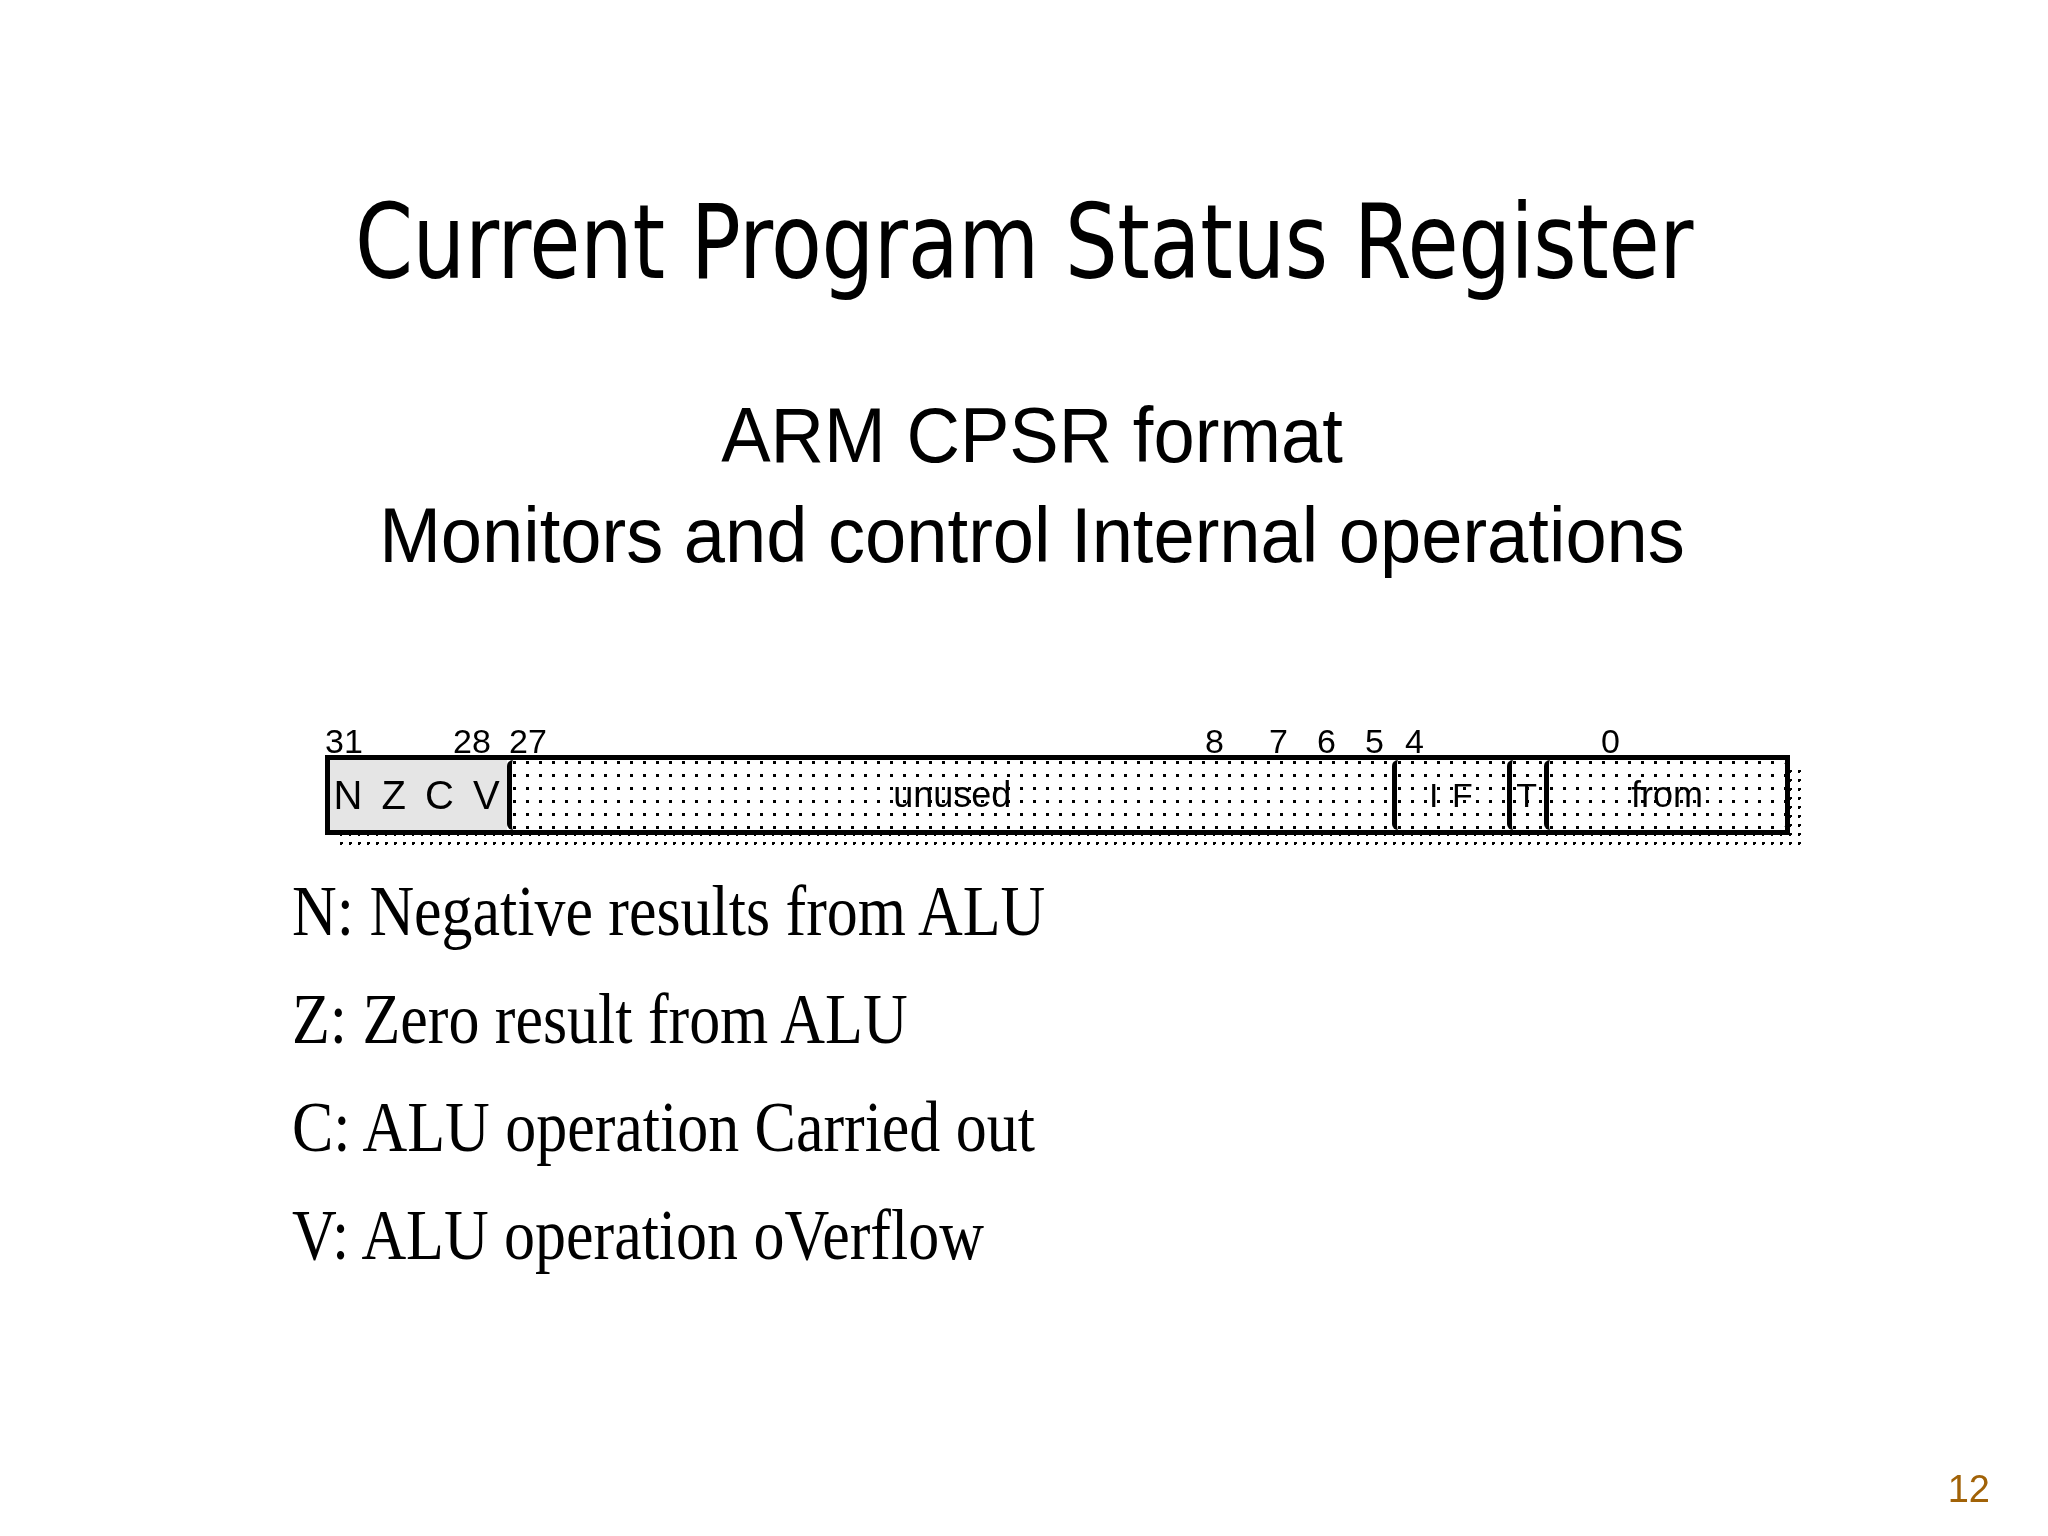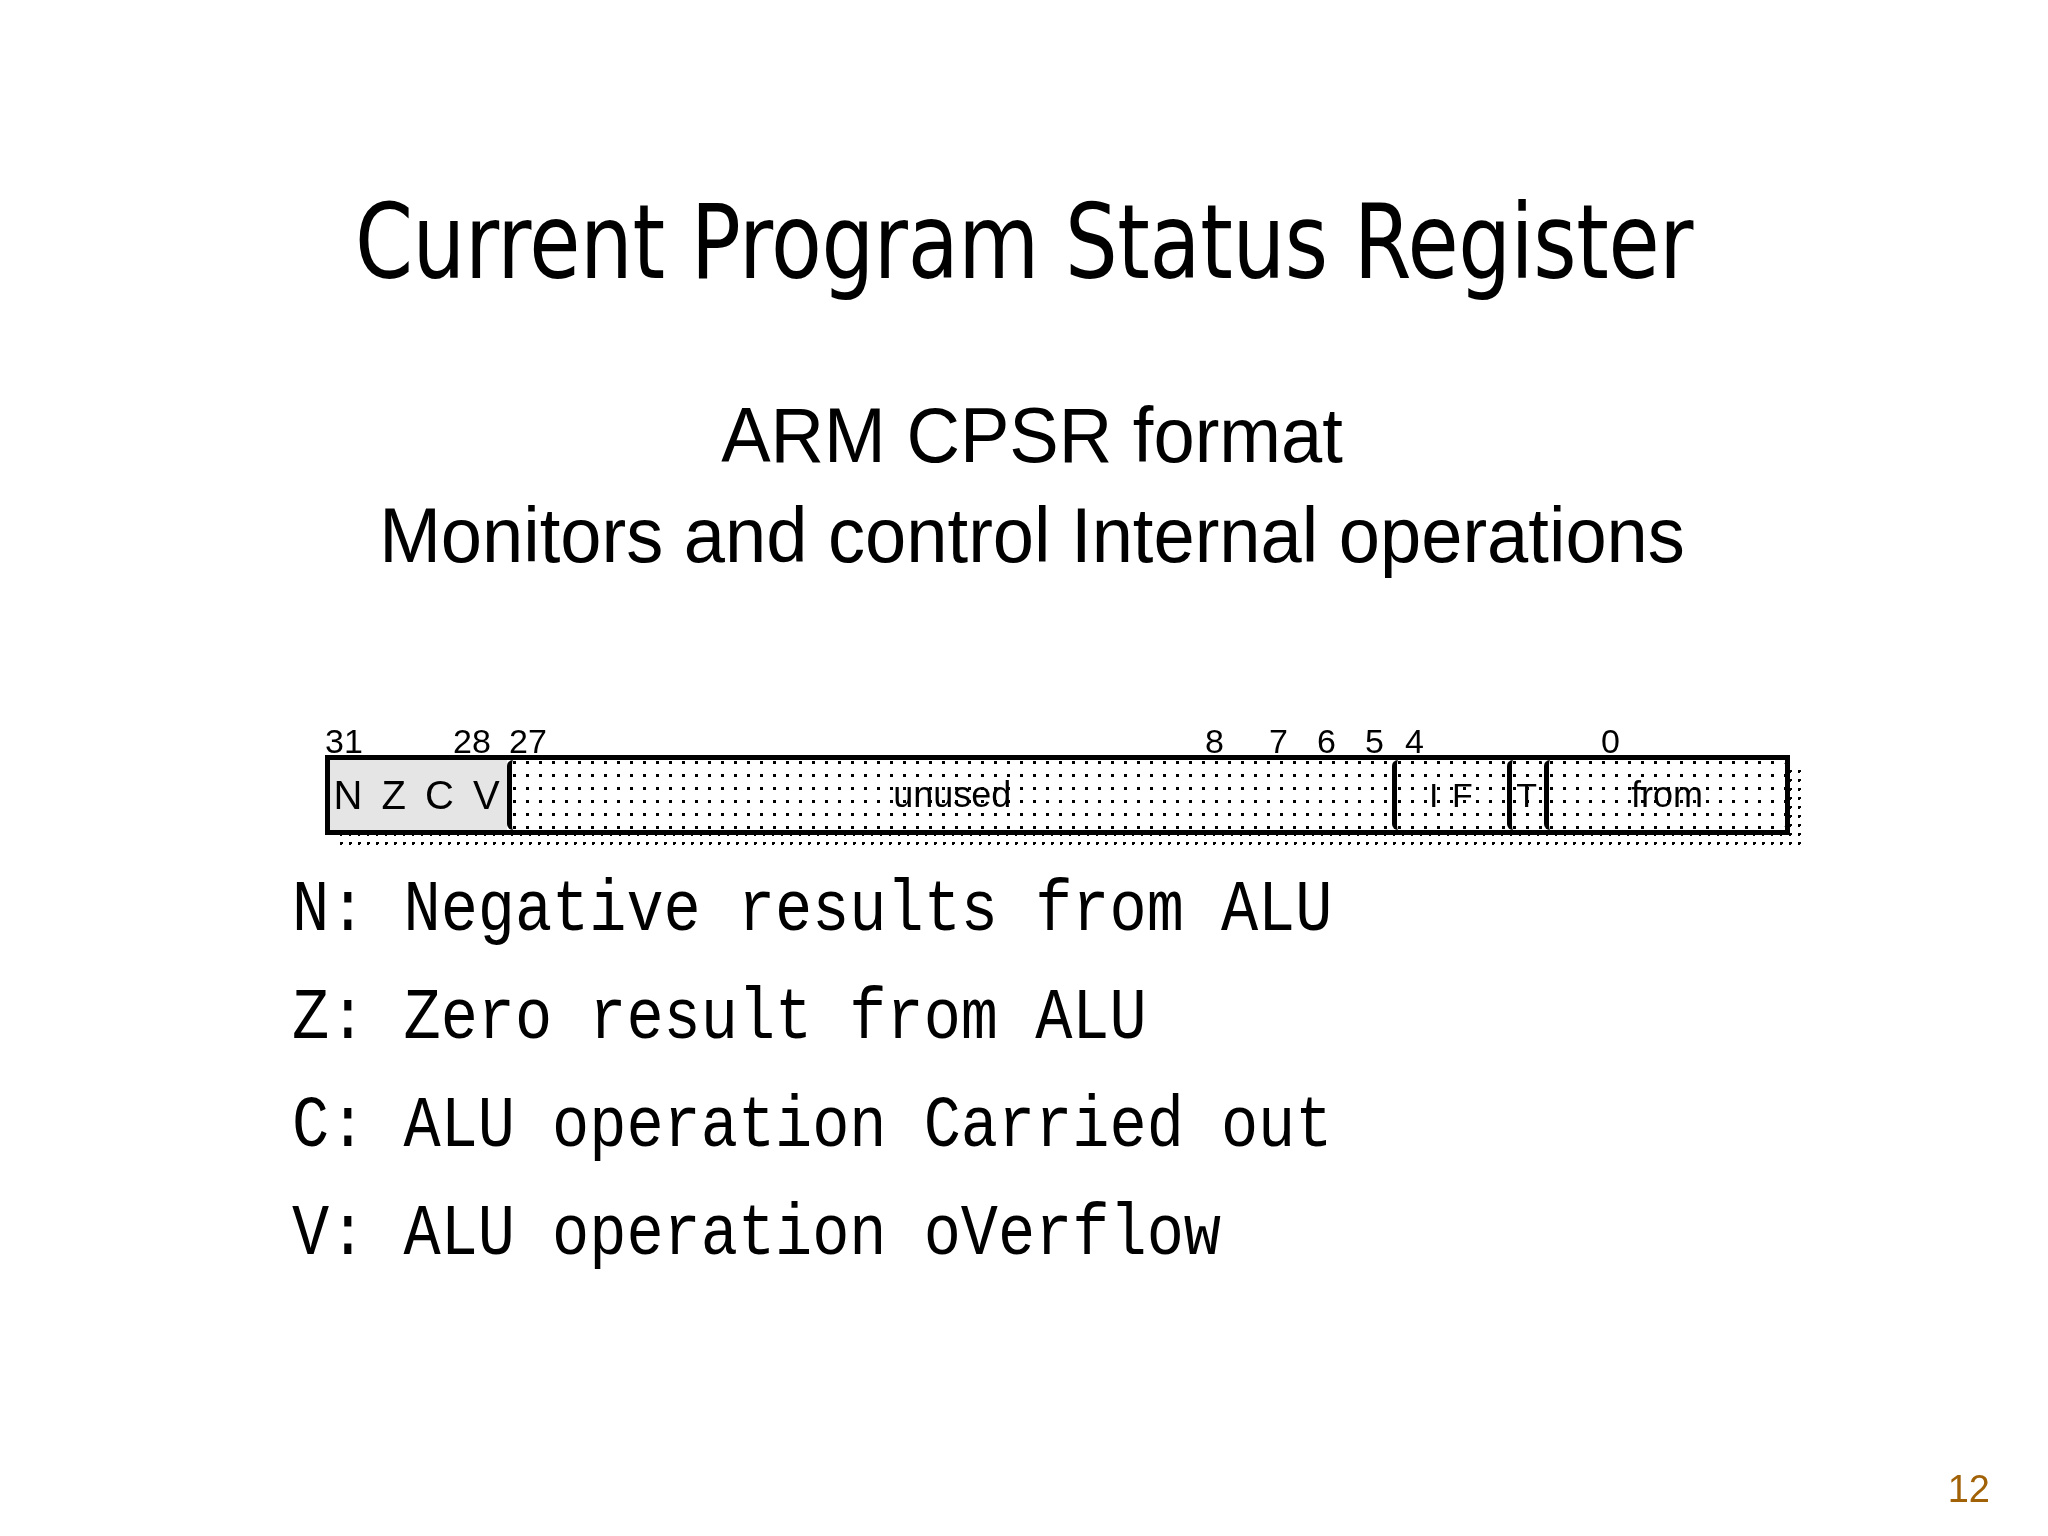--- a/index.html
+++ b/index.html
@@ -165,21 +165,21 @@
   .f-if     { width: 116px;  }
   .f-t      { width: 38px;  }
   .f-mode   { width: 245px; }
 
   
   .bullet-list {
     position: absolute;
     left: 292px;
     top: 875px;
     width: 1400px;
-    font-family: Liberation Mono, monospace;
+    font-family: Liberation Serif, serif;
     font-size: 72px;
     font-weight: 400;
     line-height: 1.0;
     color: #000;
   }
   .bullet-item {
     white-space: nowrap;
     margin-bottom: 36px;
     transform: scaleX(0.86);
     transform-origin: 0% 50%;

